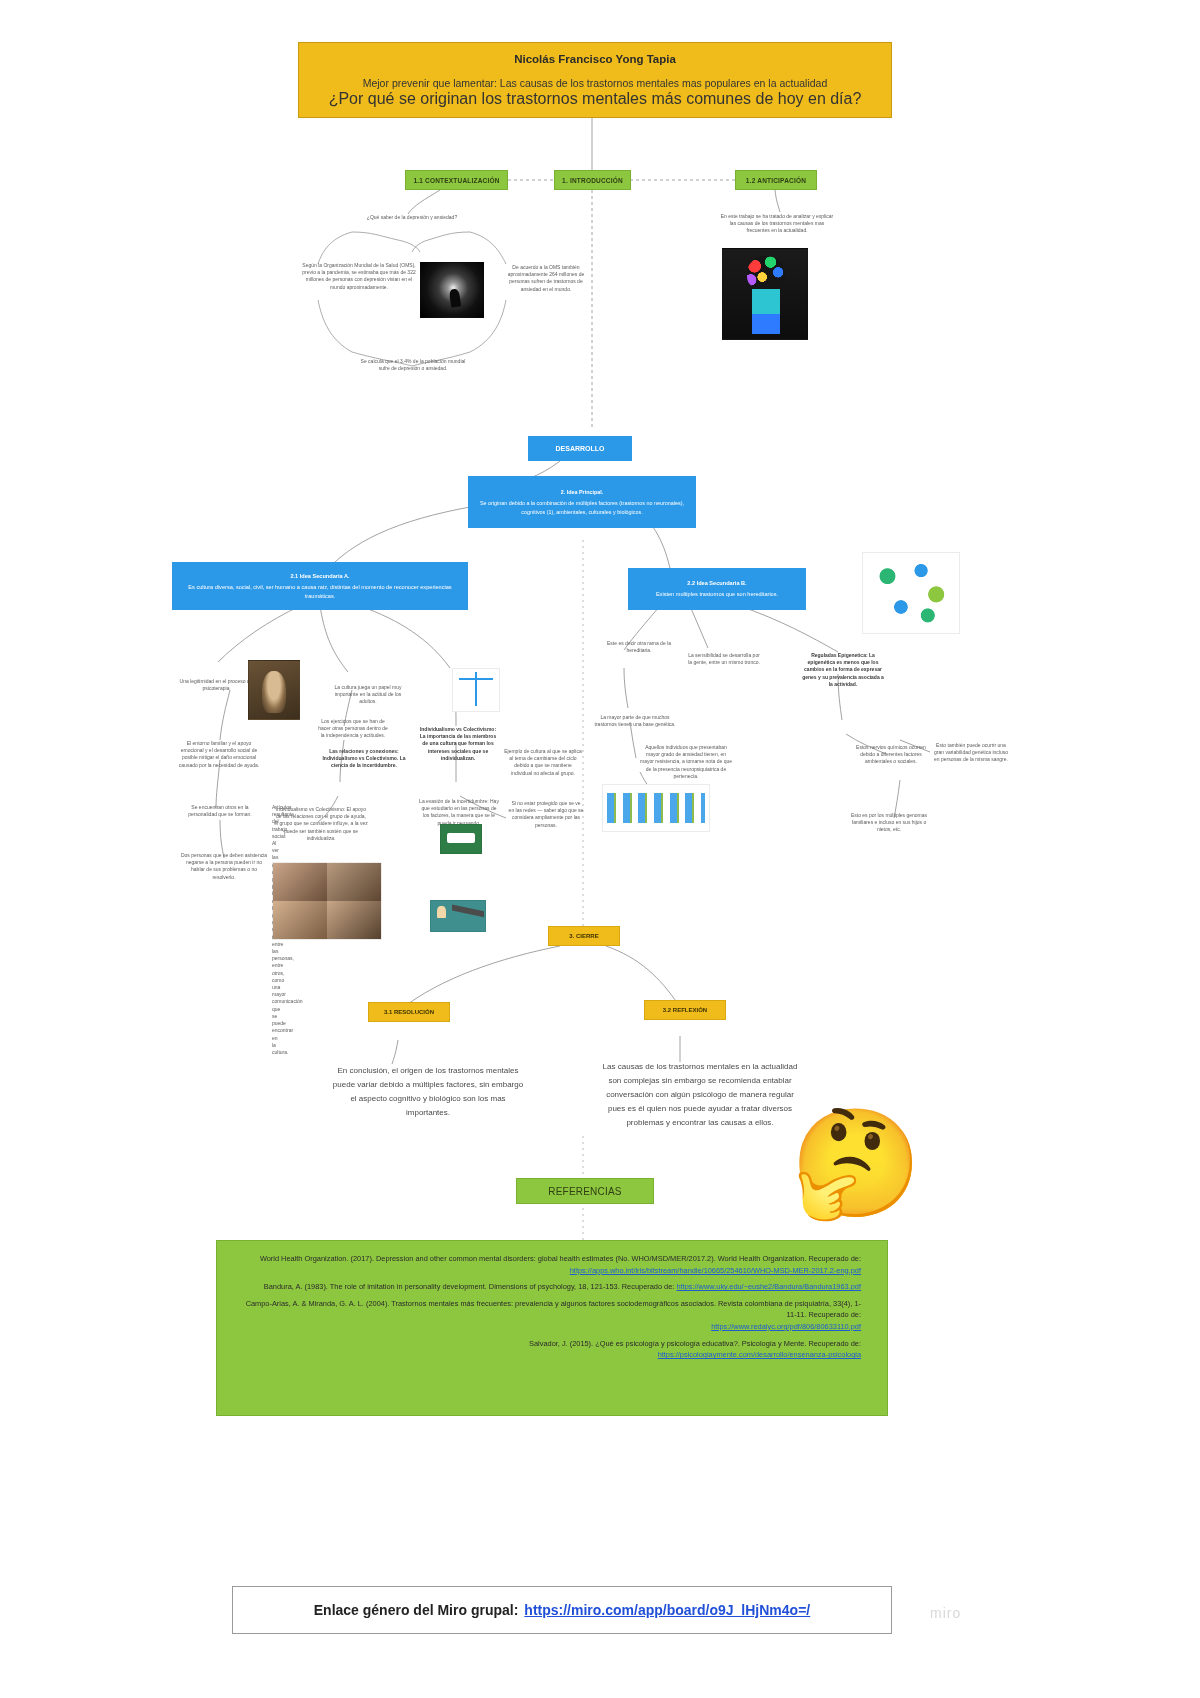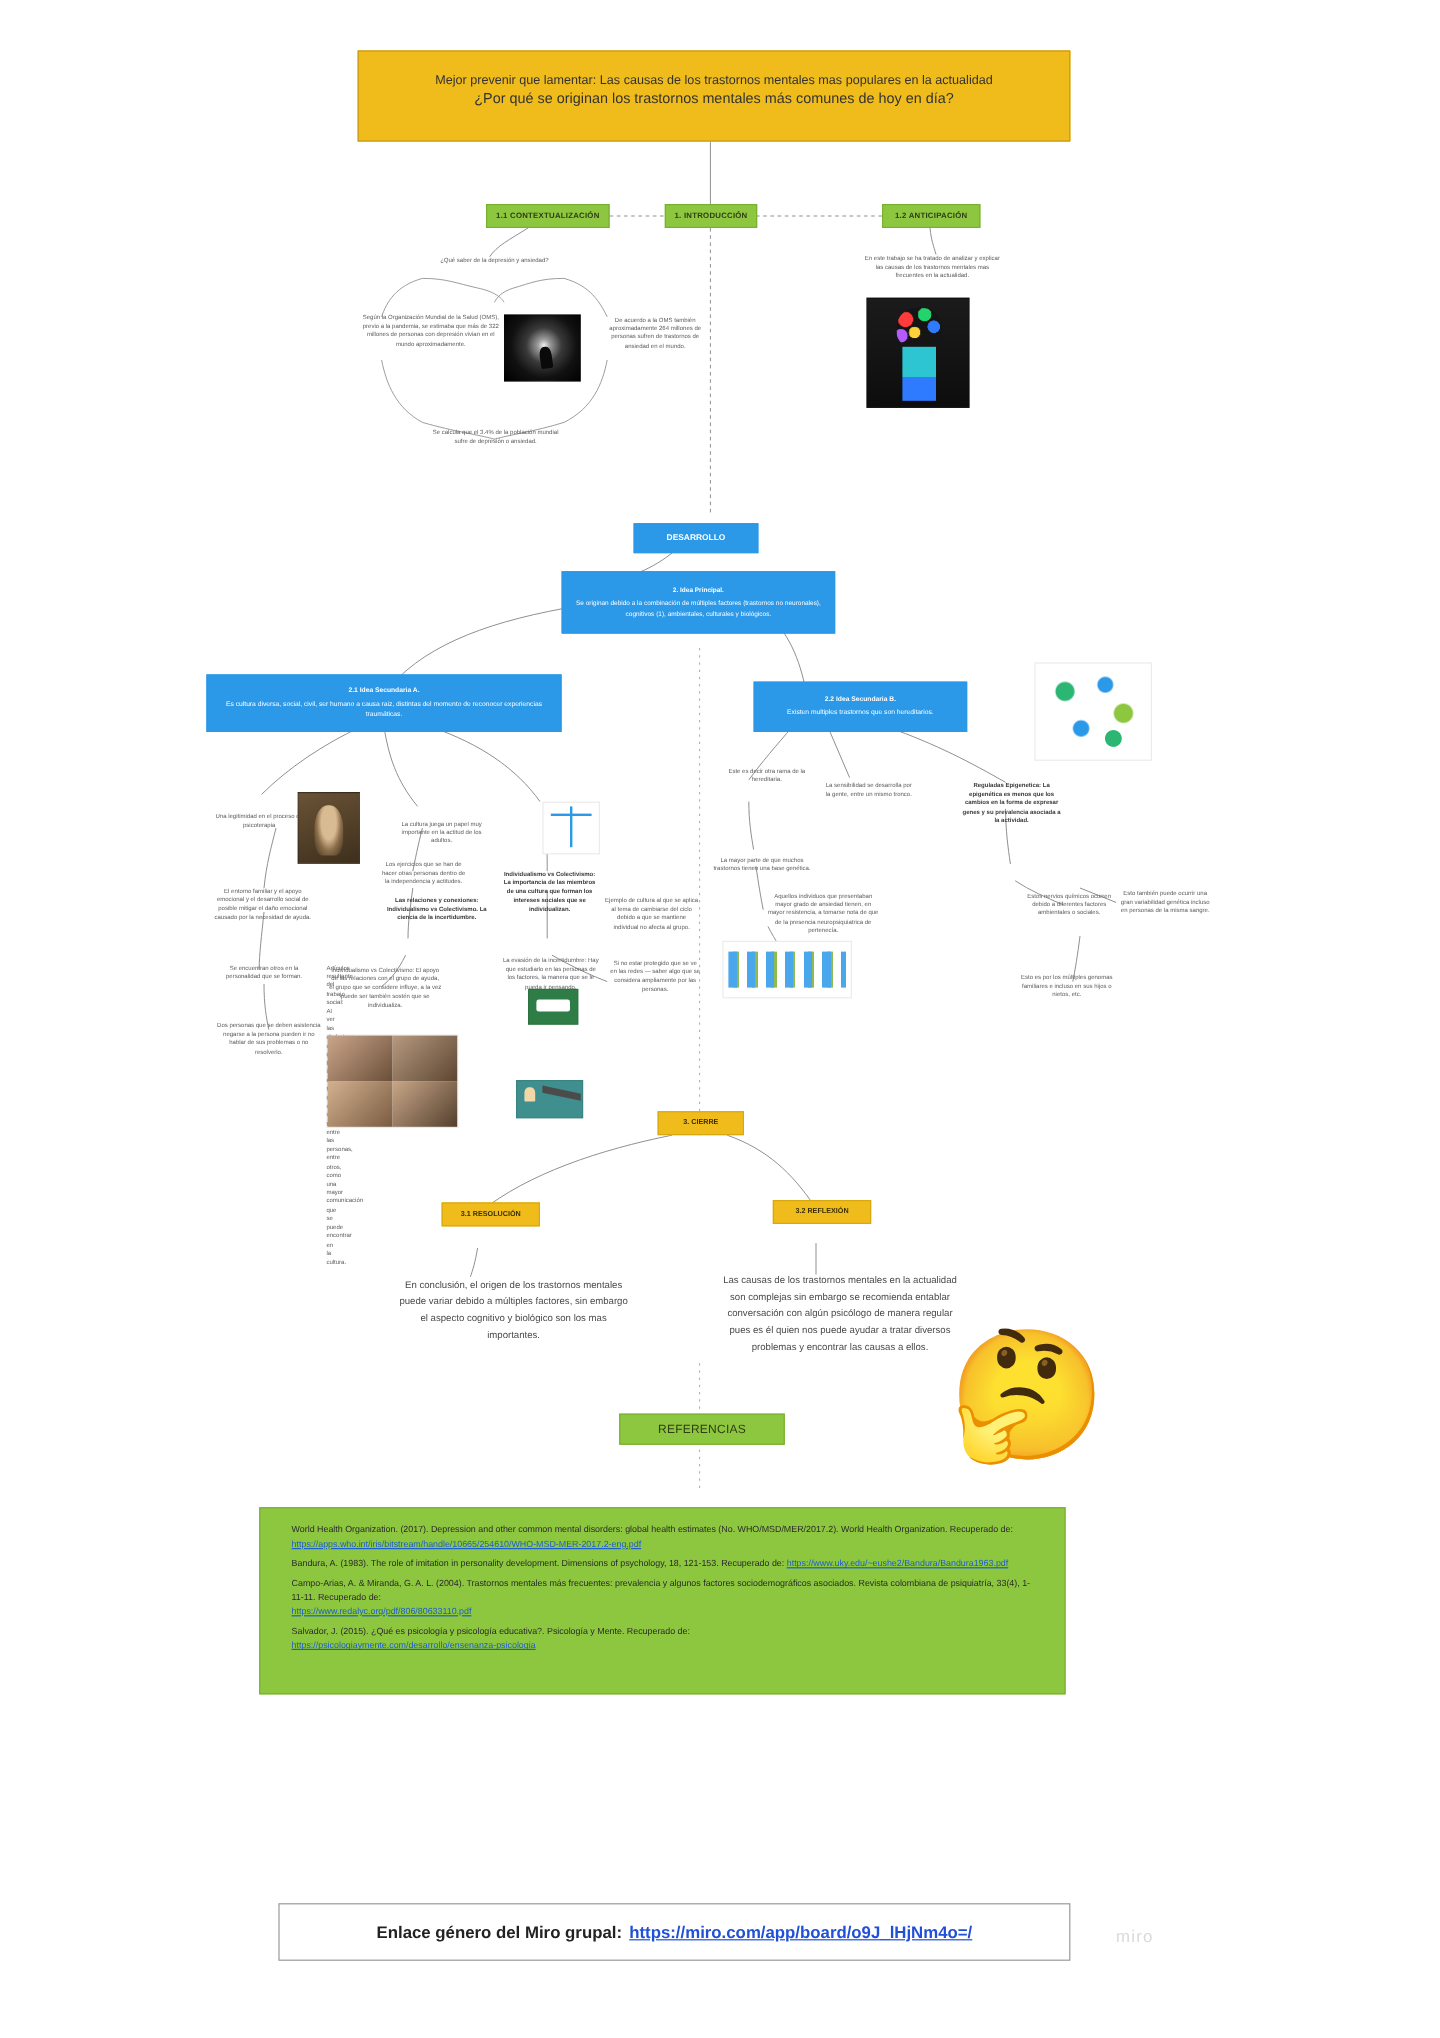--- a/index.html
+++ b/index.html
@@ -16,21 +16,21 @@
   .node { position:absolute; text-align:center; }
 
   
   .banner {
     left:298px; top:42px; width:594px; height:76px;
     background:#f0bc1c; border:1px solid #c79a12;
     padding:8px 14px 0 14px;
   }
   .banner .t1 { font-size:11.5px; font-weight:bold; color:#2b2b2b; line-height:16px; }
   .banner .t2 { font-size:10.5px; color:#333; line-height:15px; margin-top:9px; }
-  .banner .t3 { font-size:12px; color:#333; line-height:15px; }
+  .banner .t3 { font-size:16px; color:#333; line-height:15px; }
 
   
   .green-box {
     background:#8dc63f; border:1px solid #7ab02f;
     color:#2f3e13; font-size:6.5px; font-weight:bold; letter-spacing:.2px;
     display:flex; align-items:center; justify-content:center;
   }
   .blue-box {
     background:#2b98e8; border:1px solid #2b98e8;
     color:#ffffff; font-weight:bold;
@@ -41,25 +41,24 @@
     background:#f0bc1c; border:1px solid #d8a80f;
     color:#3a3000; font-size:6px; font-weight:bold;
     display:flex; align-items:center; justify-content:center;
   }
   .leaf {
     font-size:5px; line-height:7.2px; color:#5b5b5b;
   }
 
   
   .refblock {
-    left:216px; top:1240px; width:672px; height:156px;
+    left:216px; top:1240px; width:672px; height:176px;
     background:#8dc63f; border:1px solid #7ab02f;
     padding:12px 26px; font-size:7.4px; line-height:11.6px; color:#2b2b2b;
-    text-align:left;
-    margin-top:16px;
+    text-align:right;
   }
   .refblock a { color:#1d5fd0; text-decoration:underline; word-break:break-all; }
   .refblock p { margin:0 0 5px 0; }
 
   
   .footer {
     left:232px; top:1586px; width:660px; height:48px;
     background:#ffffff; border:1px solid #9a9a9a;
     display:flex; align-items:center; justify-content:center;
     font-size:14px; font-weight:bold; color:#222;
@@ -216,20 +215,21 @@
       <path d="M560,946 C500,958 440,978 400,1010"></path>
       <path d="M606,946 C640,958 660,978 678,1004"></path>
       <path d="M398,1040 C396,1052 394,1058 392,1064"></path>
       <path d="M680,1036 C680,1048 680,1056 680,1062"></path>
 
       <path d="M583,1136 L583,1240" stroke-dasharray="2 4" stroke-width="0.6"></path>
     </g>
   </svg>
 
   <div class="node banner">
+    <div class="t1">Nicolás Francisco Yong Tapia</div>
     <div class="t2">Mejor prevenir que lamentar: Las causas de los trastornos mentales mas populares en la actualidad</div>
     <div class="t3">¿Por qué se originan los trastornos mentales más comunes de hoy en día?</div>
   </div>
 
   <div class="node green-box" style="left:405px; top:170px; width:103px; height:20px;">
     <span>1.1 CONTEXTUALIZACIÓN</span>
   </div>
   <div class="node green-box" style="left:554px; top:170px; width:77px; height:20px;">
     <span>1. INTRODUCCIÓN</span>
   </div>

